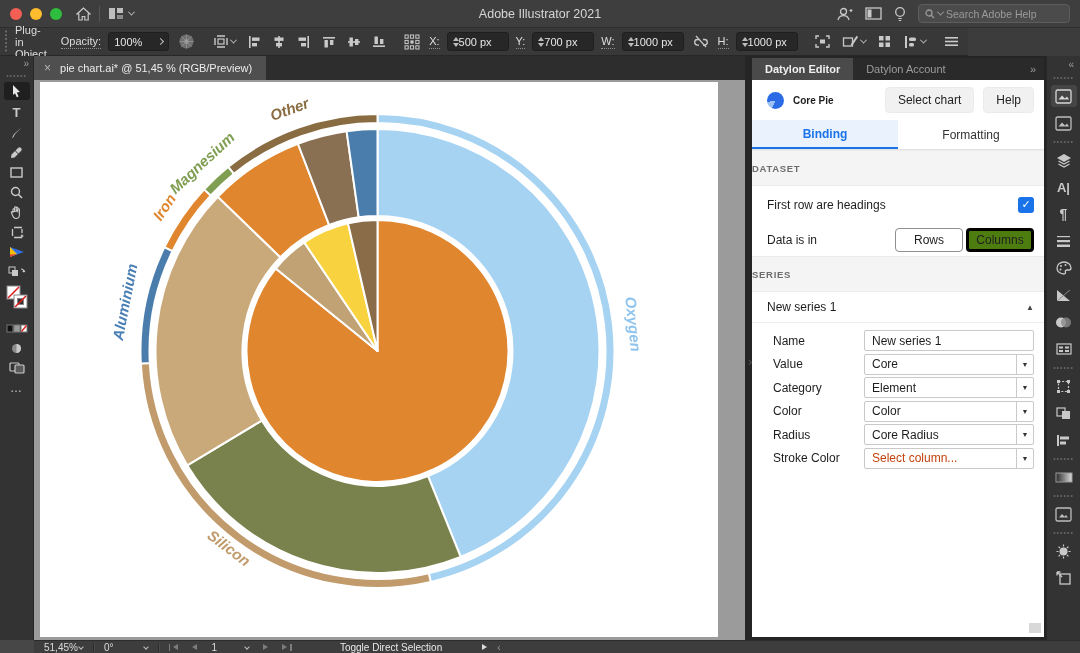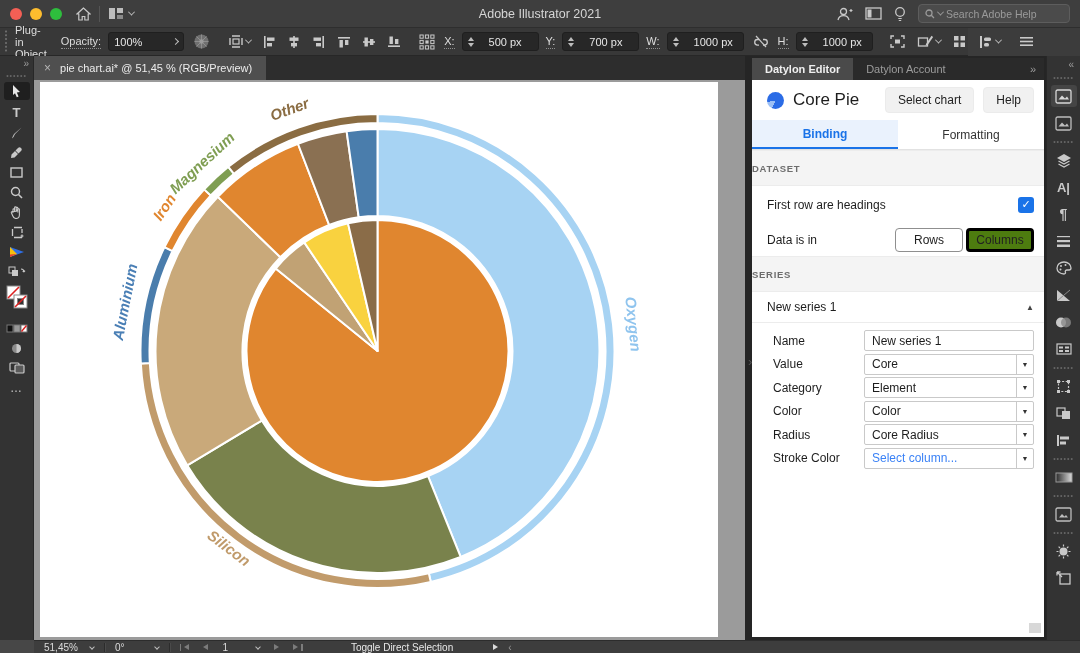--- a/index.html
+++ b/index.html
@@ -29,21 +29,21 @@
     display:inline-block; transform:rotate(-45deg); }
 
   
   .optionsbar { position:absolute; left:0; top:28px; width:968px; height:28px; background:#383838;
     border-bottom:1px solid #272727; display:flex; align-items:center; gap:7px; padding:0 8px 0 4px;
     color:#d2d2d2; font-size:11px; }
   .ob-sep { width:1px; height:18px; background:#2c2c2c; box-shadow:1px 0 0 #474747; }
   .ob-label { color:#dedede; }
   .u-dot { border-bottom:1px dotted #8f8f8f; padding-bottom:1px; }
   .ob-field { background:#272727; border:1px solid #1f1f1f; border-radius:3px; height:19px;
-    display:flex; align-items:center; padding:0 5px; gap:15px; color:#e6e6e6; }
+    display:flex; align-items:center; padding:0 5px; gap:0; color:#e6e6e6; }
   .ob-field .val { min-width:44px; }
   .stp { display:flex; flex-direction:column; gap:2px; }
   .stp i { display:block; width:0; height:0; border-left:3.5px solid transparent; border-right:3.5px solid transparent; }
   .stp .up { border-bottom:4px solid #bdbdbd; } .stp .dn { border-top:4px solid #bdbdbd; }
   .icon-btn { display:flex; align-items:center; justify-content:center; gap:2px; padding:2px; border-radius:2px; }
   .icon-btn svg { display:block; }
   .ml-auto { margin-left:auto; }
   .drag-dots { color:#6e6e6e; font-size:8px; letter-spacing:1px; writing-mode:vertical-rl; line-height:4px; }
 
   
@@ -66,21 +66,21 @@
   .panel-tabs { position:absolute; left:7px; top:2px; right:2px; height:22px; background:#2a2a2a;
     display:flex; align-items:center; }
   .panel-tab { height:22px; display:flex; align-items:center; padding:0 13px; font-size:11px; color:#9c9c9c;text-align:center; }
   .panel-tab.active { background:#4a4a4a; color:#f0f0f0; font-weight:700; }
   .panel-tabs .expander { margin-left:auto; padding-right:8px; color:#9c9c9c; font-size:11px; }
   .panel-white { position:absolute; left:7px; top:24px; right:2px; bottom:3px; background:#ffffff;
     display:flex; flex-direction:column; color:#1d1d1d; overflow:hidden; }
   .p-header { height:40px; display:flex; align-items:center; gap:9px; padding:0 10px 0 15px; }
   .datylon-logo { width:17px; height:17px; border-radius:50%;
     background:conic-gradient(from 205deg, #9dc0f5 0 15%, #2b6ce6 15% 100%); }
-  .chart-name { font-size:17px; font-weight:400; }
+  .chart-name { font-size:10px; font-weight:700; }
   .p-btn { background:#f1f1f1; border:1px solid #ebebeb; border-radius:4px; padding:5px 12px;
     font-size:12px; color:#222; }
   .p-tabs { height:30px; display:flex; border-bottom:1px solid #e2e2e2; }
   .p-tab { flex:1; display:flex; align-items:center; justify-content:center; font-size:12px; color:#333; }
   .p-tab.active { color:#1a73e8; font-weight:700; background:#eaf2fd; border-bottom:2px solid #1a73e8; }
   .sec-hdr { height:36px; background:#f4f4f4; border-top:1px solid #ececec; border-bottom:1px solid #ececec;
     display:flex; align-items:center; padding-left:0; font-size:9.5px; color:#6d6d6d; letter-spacing:.7px; font-weight:700; }
   .p-row { display:flex; align-items:center; padding:0 10px 0 15px; font-size:12px; }
   .p-row .lbl { color:#1d1d1d; }
   .checkbox { margin-left:auto; width:16px; height:16px; background:#1a73e8; border-radius:3px;
@@ -91,40 +91,40 @@
   .seg-btn.sel { background:#fff; border:1px solid #8f8f8f; margin-right:3px; }
   .seg-btn.unsel { background:#4d7c0f; border:3px solid #000000; }
   .series-title { height:31px; border-bottom:1px solid #ececec; }
   .collapse-arr { margin-left:auto; font-size:8px; color:#444; }
   .f-row { height:23.5px; display:flex; align-items:center; padding:0 10px 0 21px; font-size:12px; }
   .f-ctl { margin-left:auto; }
   .txt-input { width:170px; height:21px; border:1px solid #c9c9c9; border-radius:2px; padding-left:7px;
     font-size:12px; color:#1d1d1d; font-family:inherit; outline:none; background:#fff; }
   .dd { width:170px; height:21px; border:1px solid #c9c9c9; border-radius:2px; display:flex; align-items:center; background:#fff; }
   .dd-val { flex:1; padding-left:7px; font-size:12px; color:#1d1d1d; white-space:nowrap; overflow:hidden; }
-  .dd-val.ph { color:#3b82f6; }
+  .dd-val.ph { color:#c2410c; }
   .dd-btn { width:17px; align-self:stretch; border-left:1px solid #c9c9c9; display:flex; align-items:center;
     justify-content:center; font-size:7px; color:#333; }
   .panel-collapse { position:absolute; left:0; top:296px; color:#555; font-size:13px; padding:2px 3px; }
   .resize-corner { position:absolute; right:3px; bottom:4px; width:12px; height:10px; background:#d8d8d8; }
 
   
   .right-strip { position:absolute; left:1046px; top:56px; width:34px; bottom:13px; background:#333333;
     border-left:1px solid #272727; display:flex; flex-direction:column; align-items:center; padding-top:3px; gap:5px; }
   .rs-icon { width:26px; height:22px; display:flex; align-items:center; justify-content:center; color:#c9c9c9; }
   .rs-icon.active { background:#454545; border-radius:3px; }
   .rs-dots { color:#666; font-size:7px; letter-spacing:1px; line-height:5px; }
   .rs-exp { align-self:flex-end; padding-right:6px; color:#9c9c9c; font-size:10px; }
 
   
   .statusbar { position:absolute; left:34px; right:0; bottom:0; height:13px; background:#3d3d3d;
     border-top:1px solid #2c2c2c; display:flex; align-items:center; gap:6px; color:#dcdcdc;
     font-size:10px; padding:0 6px; }
   .sb-corner { position:absolute; left:0; bottom:0; width:34px; height:13px; background:#474747; }
-  .sb-item { display:flex; align-items:center; gap:12px; padding:0 4px; }
+  .sb-item { display:flex; align-items:center; gap:1px; padding:0 4px; }
   .sb-chv { width:4px; height:4px; border-right:1.2px solid #bdbdbd; border-bottom:1.2px solid #bdbdbd;
     display:inline-block; transform:rotate(45deg); }
   .sb-sep { width:1px; height:9px; background:#2c2c2c; box-shadow:1px 0 0 #4a4a4a; }
   .nav-tri { display:inline-block; width:0; height:0; border-top:3.5px solid transparent; border-bottom:3.5px solid transparent; }
   .nav-tri.l { border-right:5px solid #7c7c7c; } .nav-tri.r { border-left:5px solid #7c7c7c; }
   .nav-bar { display:inline-block; width:1.5px; height:7px; background:#7c7c7c; }
   .sb-tool { margin-left:38px; color:#e8e8e8; }
   .sb-flyout { margin-left:34px; display:flex; align-items:center; gap:10px; }
 </style>
 </head>

